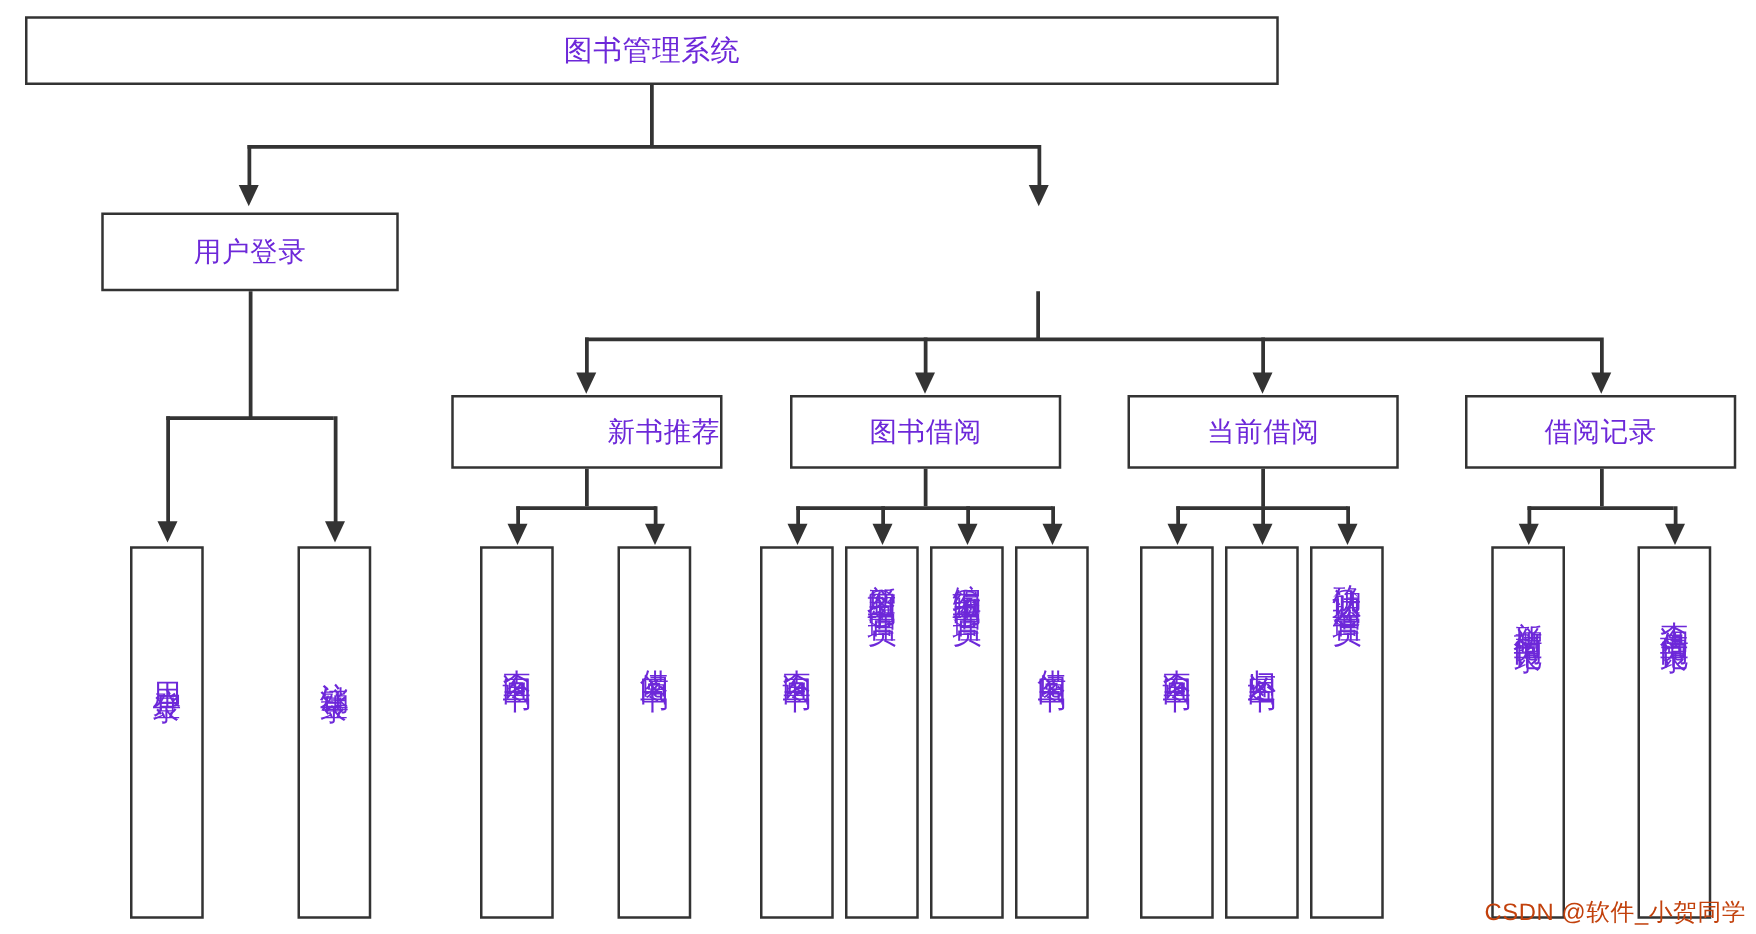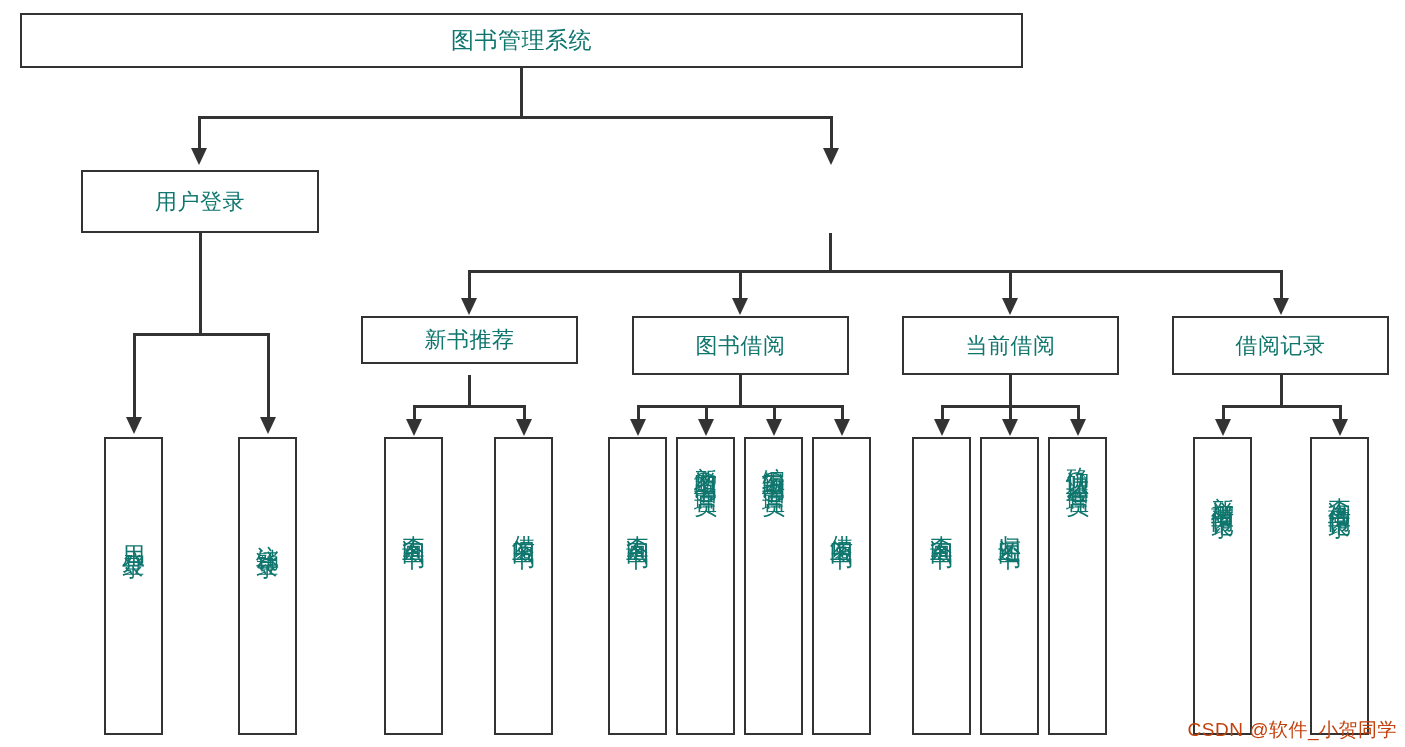--- a/index.html
+++ b/index.html
@@ -19,21 +19,21 @@
   }
   
   .node {
     position: absolute;
     box-sizing: border-box;
     border: 2.5px solid #333333;
     background: #ffffff;
     display: flex;
     align-items: center;
     justify-content: center;
-    color: #0f766e;
+    color: #6d28d9;
     text-align: center;
   }
   .node-label {
     display: block;
     line-height: 1.18;
     letter-spacing: 0.5px;
     white-space: nowrap;
   }
   
   .node.horiz .node-label {
@@ -121,21 +121,21 @@
 
   <div class="vline" style="left:739px; top:270px; height:30px;"></div>
   <div class="arrow" style="left:732px; top:298px;"></div>
 
   <div class="vline" style="left:1009px; top:270px; height:30px;"></div>
   <div class="arrow" style="left:1002px; top:298px;"></div>
 
   <div class="vline" style="left:1280px; top:270px; height:30px;"></div>
   <div class="arrow" style="left:1273px; top:298px;"></div>
 
-  <div class="node horiz" style="left:361px; top:316px; width:217px; height:48px;">
+  <div class="node horiz" style="left:361px; top:316px; width:217px; height:59px;justify-content:flex-end;">
     <span class="node-label">新书推荐</span>
   </div>
 
   <div class="node horiz" style="left:632px; top:316px; width:217px; height:59px;">
     <span class="node-label">图书借阅</span>
   </div>
 
   <div class="node horiz" style="left:902px; top:316px; width:217px; height:59px;">
     <span class="node-label">当前借阅</span>
   </div>

